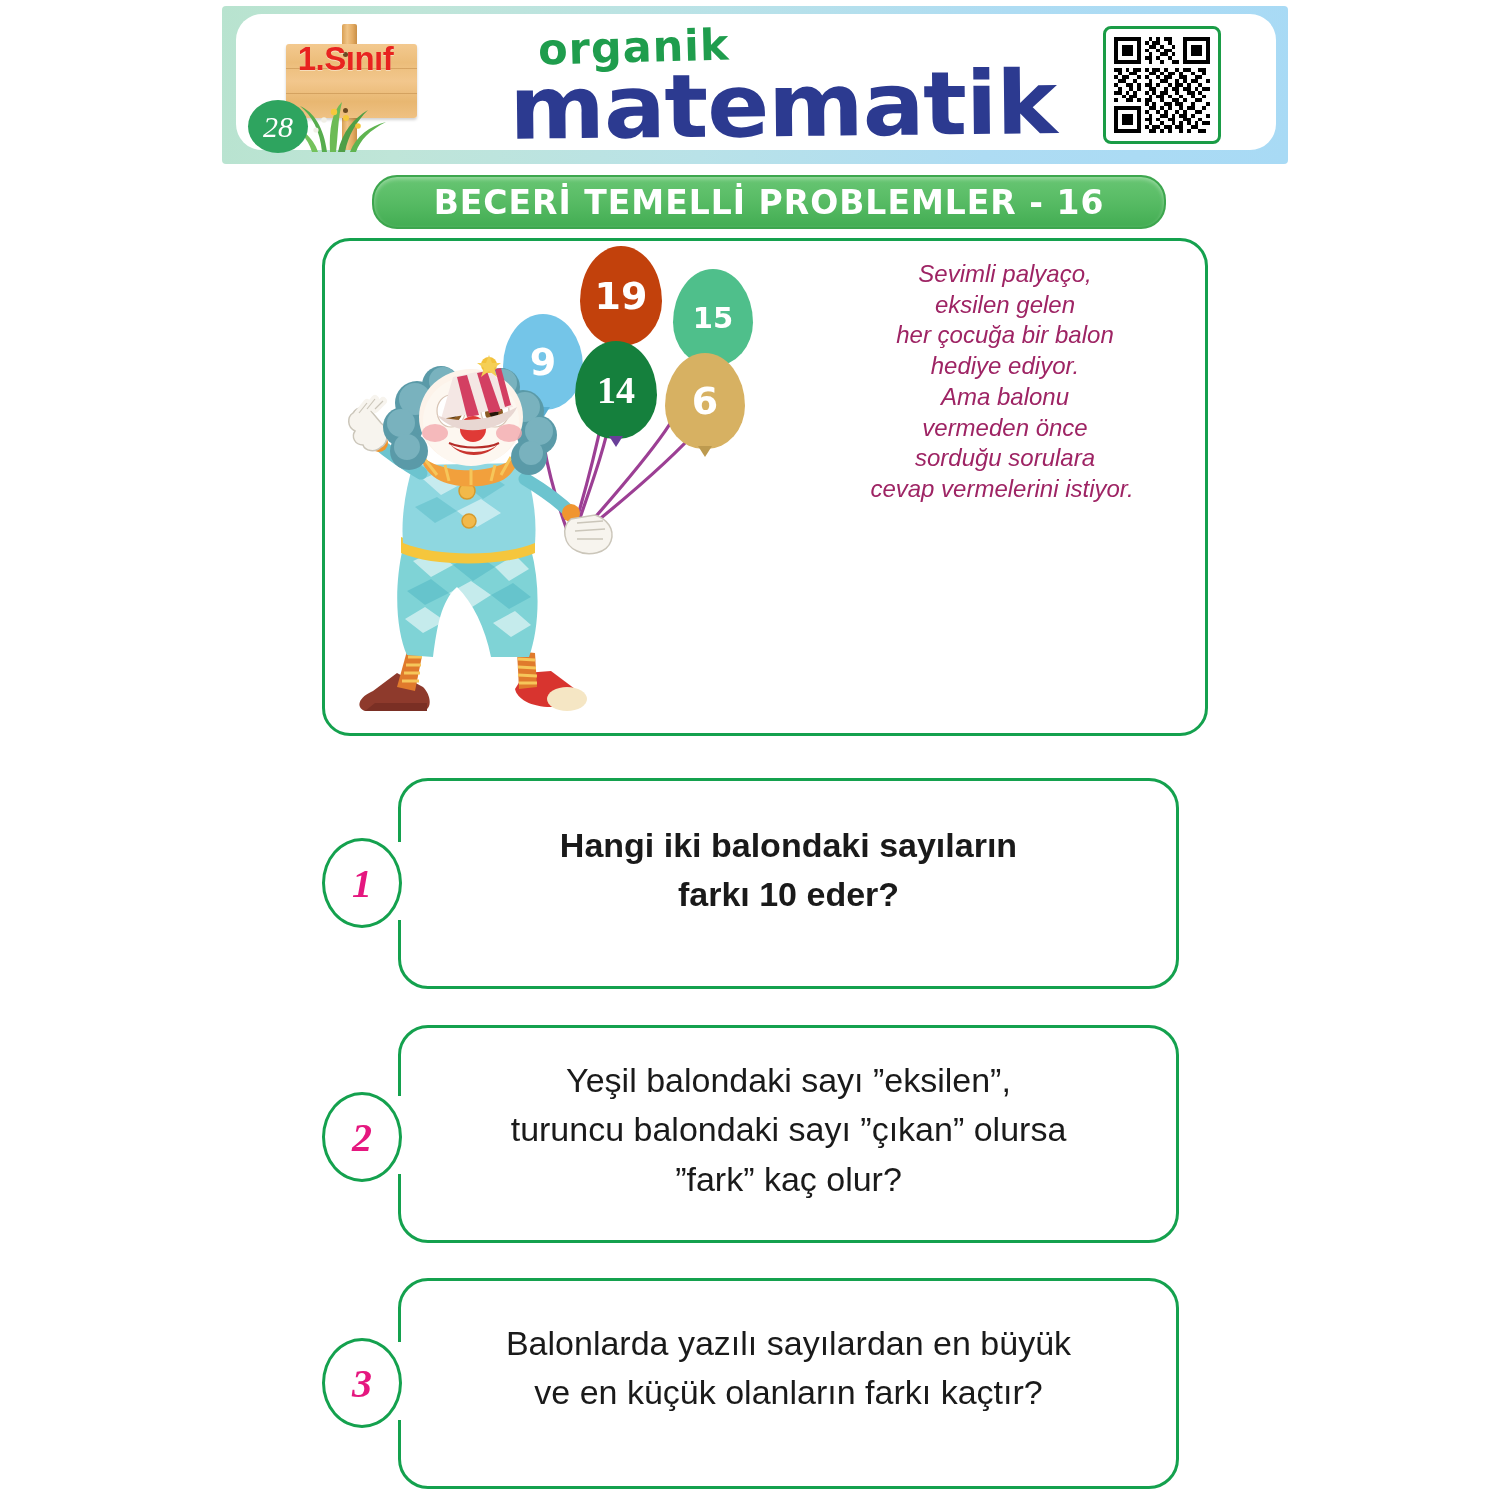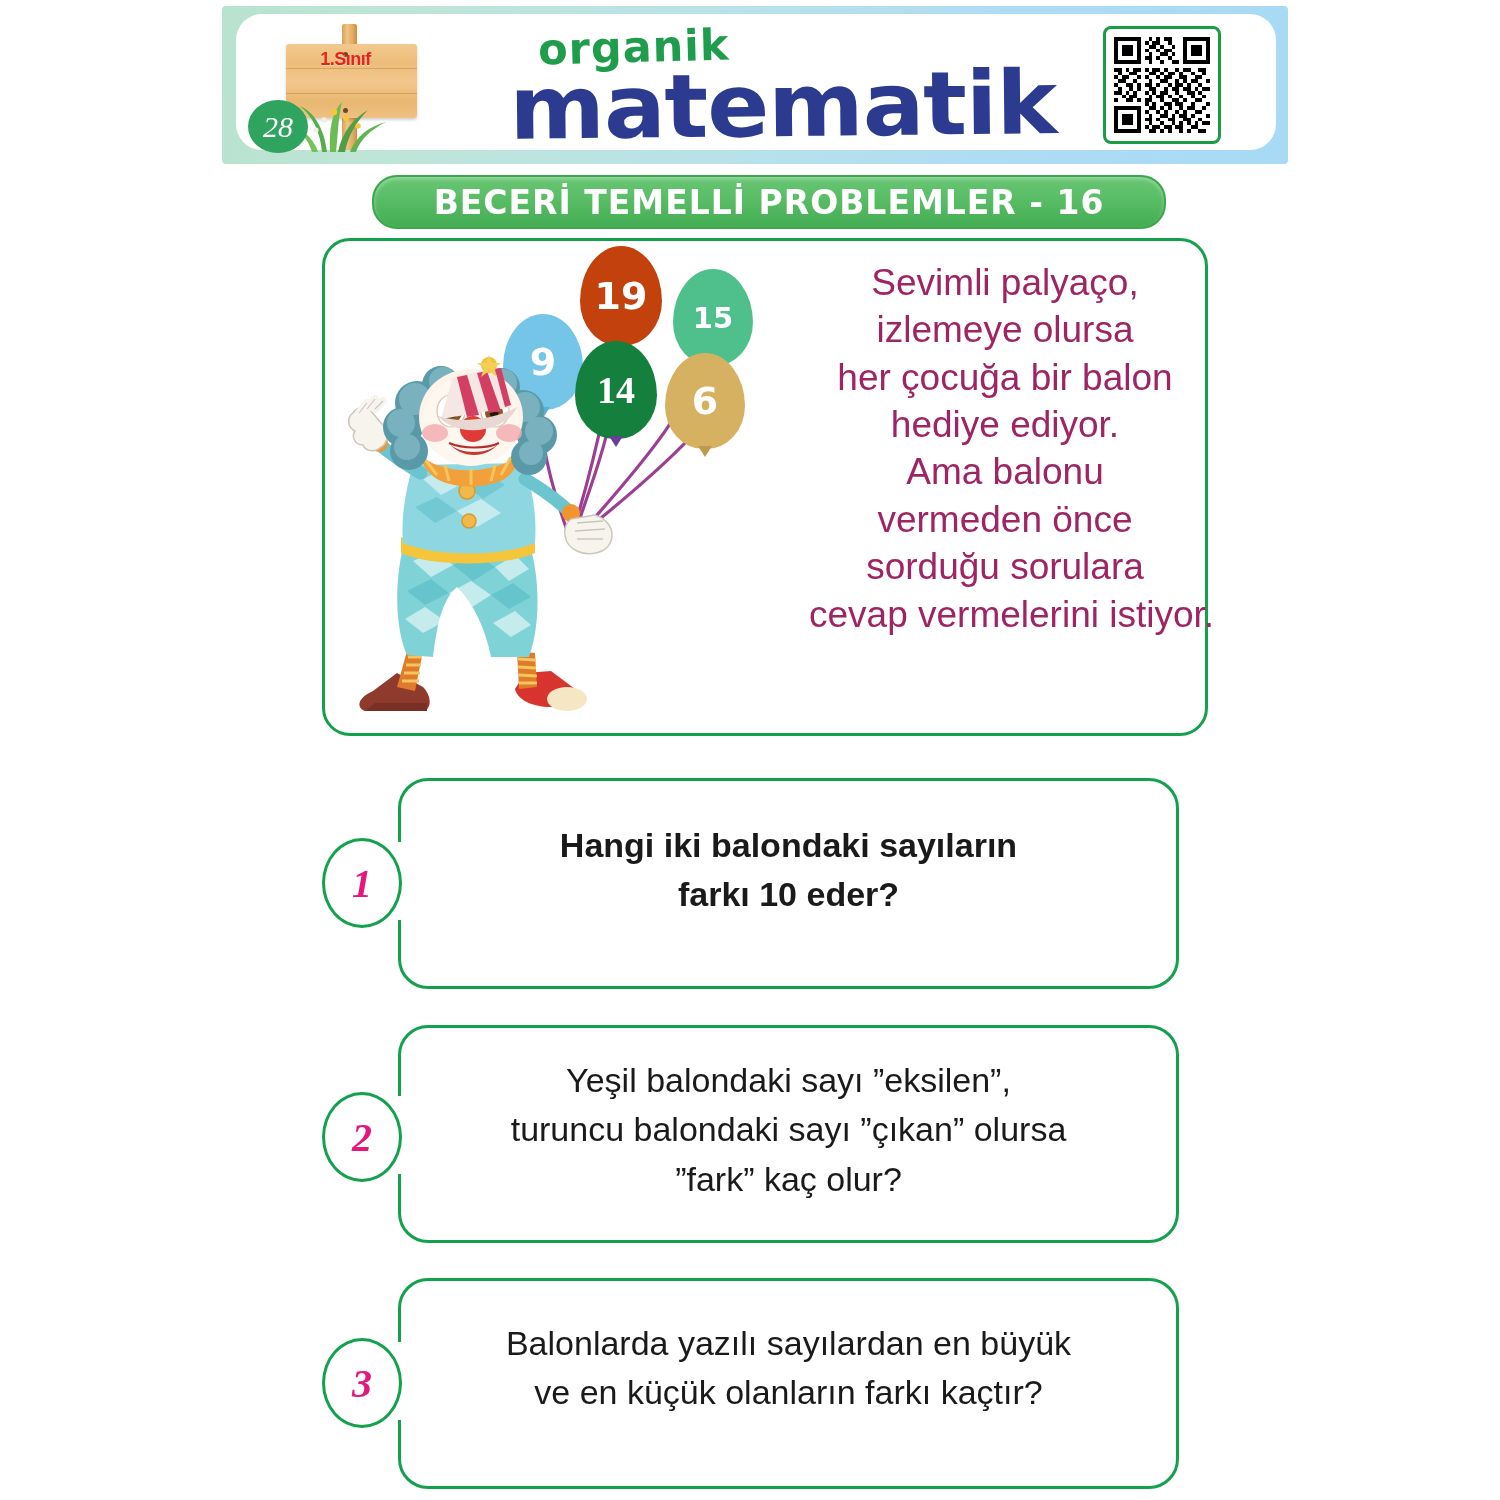--- a/index.html
+++ b/index.html
@@ -37,21 +37,21 @@
   }
   .sign-board:before{
     content:"";position:absolute;left:0;top:24px;width:100%;height:1px;background:rgba(184,129,63,.45);
   }
   .sign-board:after{
     content:"";position:absolute;left:0;top:49px;width:100%;height:1px;background:rgba(184,129,63,.45);
   }
   .sign-text{
     position:absolute;left:0;top:0;width:131px;height:74px;
     display:flex;align-items:center;justify-content:center;
-    color:#e8231f;font-size:18px;font-weight:bold;
+    color:#e8231f;font-size:33px;font-weight:bold;
     font-family:"Liberation Sans", sans-serif;
     text-shadow:0 1px 0 rgba(255,255,255,.45);
     letter-spacing:-.5px;
   }
   .nail{position:absolute;width:5px;height:5px;border-radius:50%;background:#6b4a22;left:63px;}
   .nail.n1{top:30px;} .nail.n2{top:86px;}
   .grass{
     position:absolute;left:272px;top:100px;width:146px;height:52px;
     overflow:hidden;
   }
@@ -107,21 +107,21 @@
     color:#ffffff;font-weight:bold;font-family:"DejaVu Sans", sans-serif;
   }
   .balloon .knot{
     position:absolute;bottom:-8px;left:50%;margin-left:-7px;
     width:14px;height:11px;
     clip-path:polygon(50% 100%,0 0,100% 0);
   }
   .clown{position:absolute;left:20px;top:110px;width:300px;height:370px;}
   .story-text{
     position:absolute;left:490px;top:18px;width:380px;
-    color:#9e2464;font-size:37px;line-height:1.28;
+    color:#9e2464;font-style:italic;font-size:24px;line-height:1.28;
     text-align:center;font-family:"Liberation Sans", sans-serif;
   }
 
   
   .qbox{
     position:absolute;left:398px;width:775px;
     border:3px solid #14a14e;border-radius:30px;background:#ffffff;
   }
   .qbox .qtext{
     position:absolute;left:30px;width:715px;
@@ -482,21 +482,21 @@
       <path d="M132 22 L142 20 L156 60 L144 62 Z"></path>
       <path d="M150 18 L156 17 L166 54 L160 56 Z"></path>
     </g>
     <path d="M92 64 C112 74 152 68 172 56 C168 66 158 74 140 78 C120 82 102 76 92 64 Z" fill="#e8d7d2"></path>
     <circle cx="144" cy="14" r="8" fill="#f2c23c"></circle>
     <path d="M144 4 L147 12 L156 12 L149 17 L152 26 L144 20 L136 26 L139 17 L132 12 L141 12 Z" fill="#f5cf55"></path>
   </svg>
 
   <div class="story-text">
     <div>Sevimli palyaço,</div>
-    <div>izlemeye olursa</div>
+    <div>eksilen gelen</div>
     <div>her çocuğa bir balon</div>
     <div>hediye ediyor.</div>
     <div>Ama balonu</div>
     <div>vermeden önce</div>
     <div>sorduğu sorulara</div>
     <div style="white-space:nowrap;margin-left:-6px;">cevap vermelerini istiyor.</div>
   </div>
 </div>
 
 <div class="qbox" style="top:778px;height:205px;">

